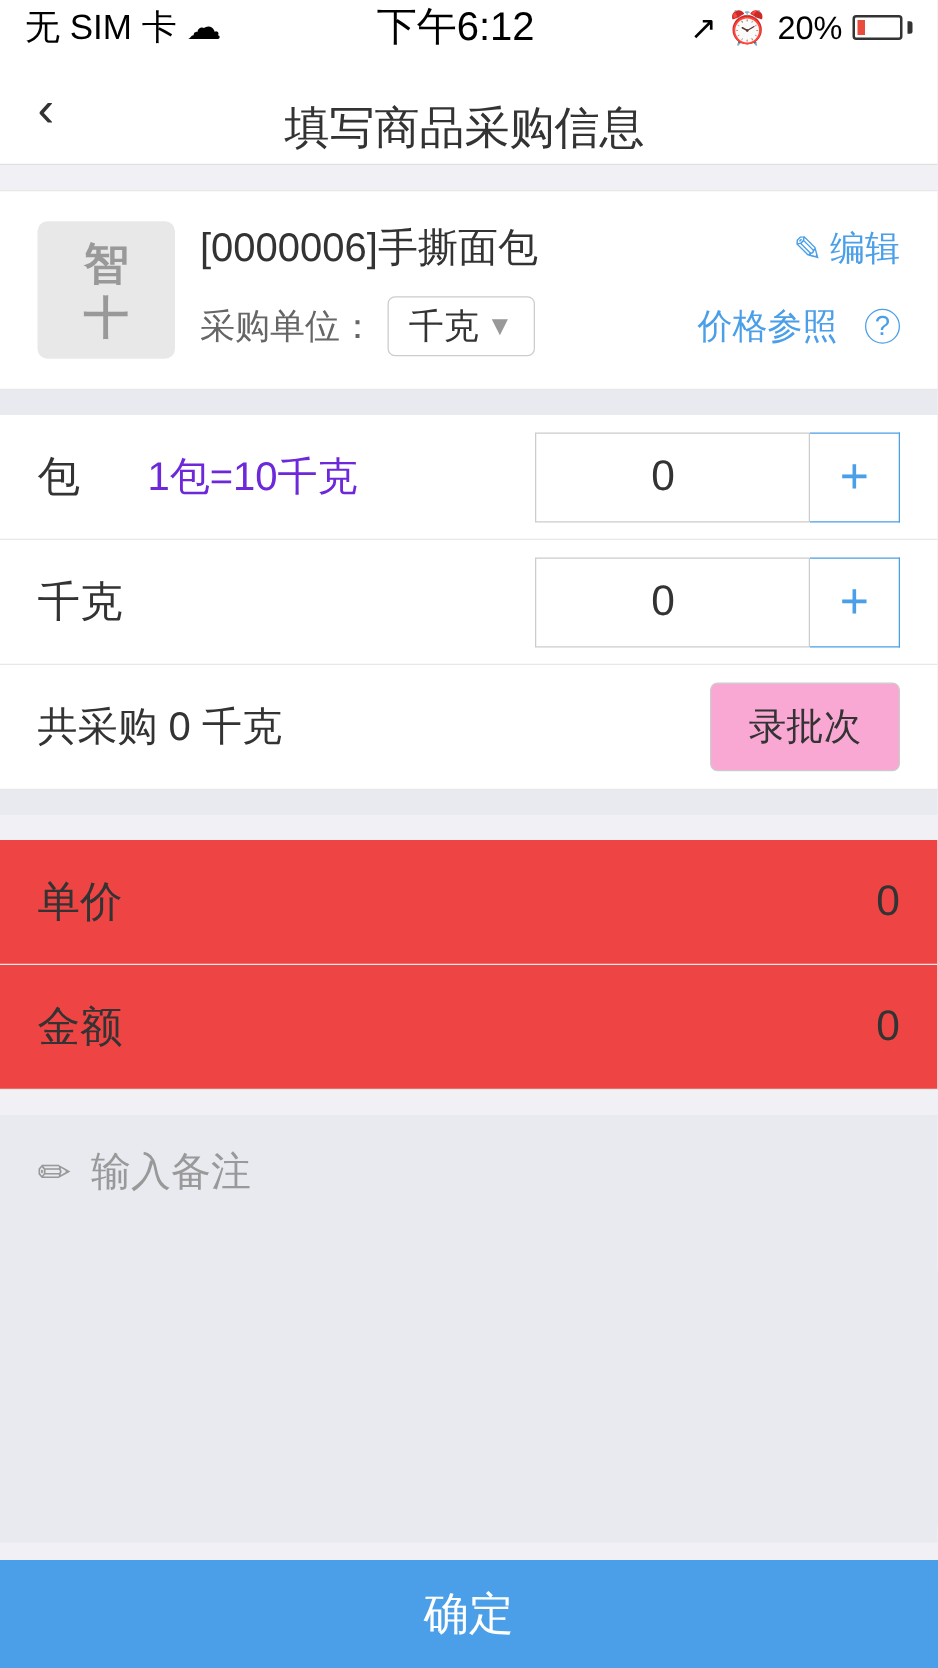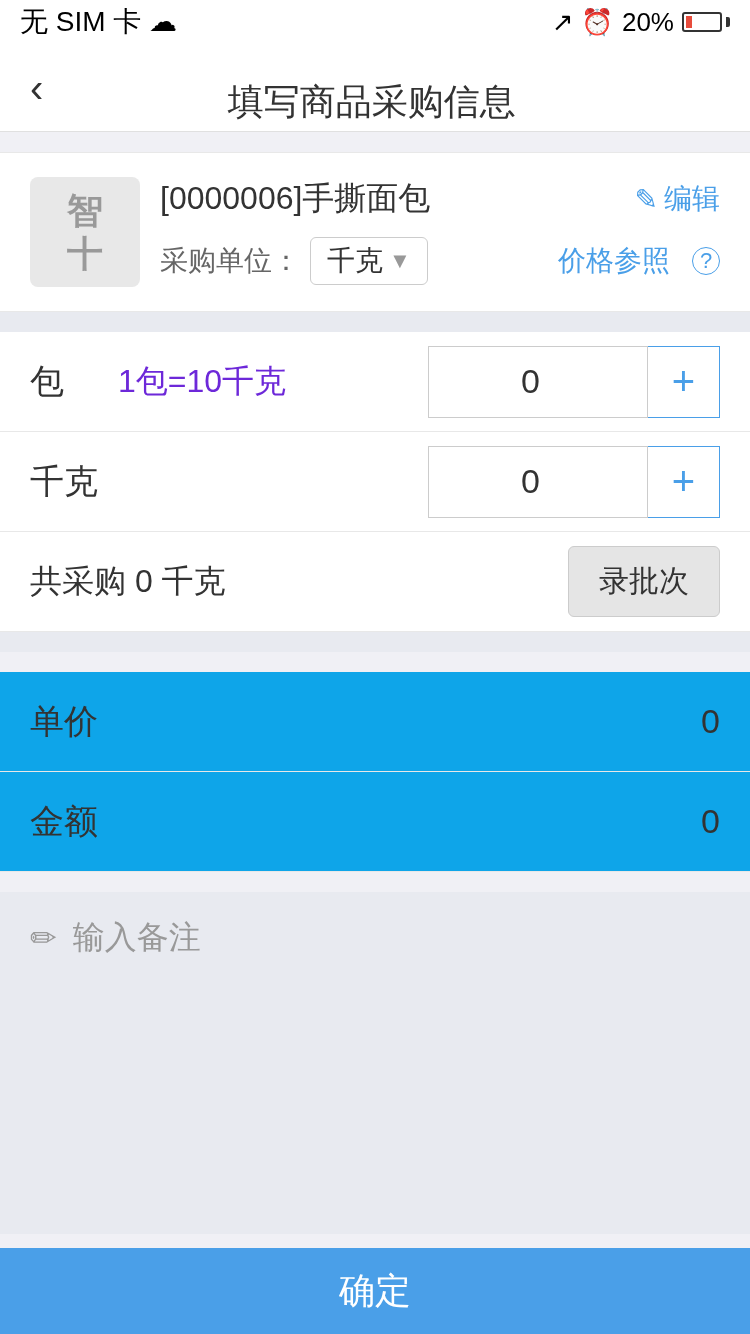--- a/index.html
+++ b/index.html
@@ -197,31 +197,31 @@
       height: 100px;
       border-bottom: 1px solid #e8e8e8;
     }
     .total-text {
       font-size: 32px;
       color: #333;
       flex: 1;
     }
     .record-btn {
       border: 1px solid #ccc;
-      background: #e5e5e5;
+      background: #f9a8d4;
       color: #333;
       font-size: 30px;
       padding: 14px 30px;
       border-radius: 6px;
       cursor: pointer;
     }
 
     
     .price-section {
-      background: #0ea5e9;
+      background: #ef4444;
       margin-top: 20px;
     }
     .price-row {
       display: flex;
       align-items: center;
       padding: 0 30px;
       height: 100px;
       border-bottom: 1px solid #e8e8e8;
     }
     .price-row-label {
@@ -286,20 +286,21 @@
   </style>
 </head>
 <body>
 
 <div class="content-wrap">
 
   <div class="status-bar">
     <div class="status-bar-left">
       <span>无 SIM 卡 ☁</span>
     </div>
+    <div class="status-bar-center">下午6:12</div>
     <div class="status-bar-right">
       <span>↗</span>
       <span>⏰</span>
       <span>20%</span>
       <div class="battery">
         <div class="battery-body">
           <div class="battery-fill"></div>
         </div>
         <div class="battery-tip"></div>
       </div>

